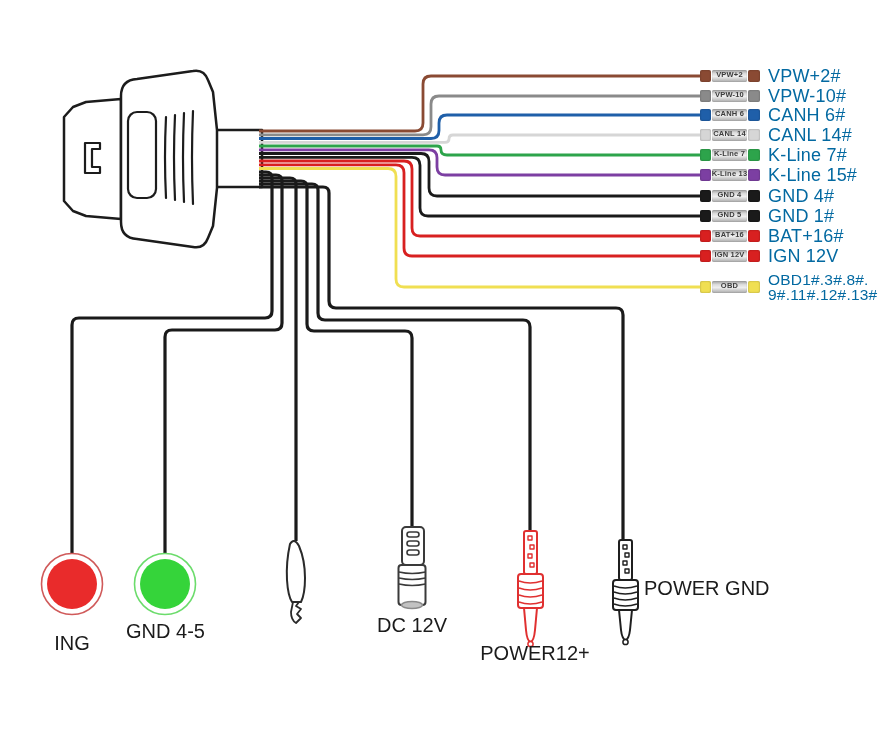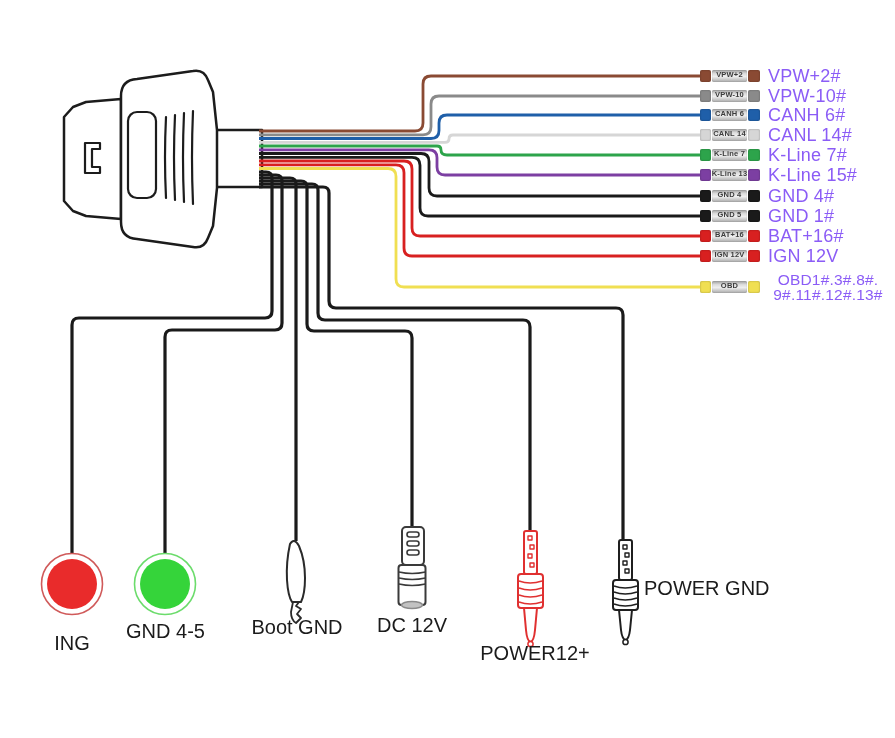--- a/index.html
+++ b/index.html
@@ -3,23 +3,23 @@
 <meta charset="utf-8">
 <style>
   html,body{margin:0;padding:0;background:#fff;}
   .stage{
     position:relative;width:895px;height:738px;background:#fff;overflow:hidden;
     font-family:"Liberation Sans","DejaVu Sans",sans-serif;color:#1c1c1c;
   }
   .stage svg{position:absolute;left:0;top:0;}
   .rowlabel{
     position:absolute;left:768px;width:120px;height:22px;line-height:22px;
-    font-size:18px;letter-spacing:.2px;color:#8b5cf6;white-space:nowrap;
-  }
-  .rowlabel.two{height:32px;line-height:15px;font-size:15.5px;text-align:center;}
+    font-size:18px;letter-spacing:.2px;color:#0369a1;white-space:nowrap;
+  }
+  .rowlabel.two{height:32px;line-height:15px;font-size:15.5px;}
   .pill{
     position:absolute;left:700px;width:60px;height:12px;display:flex;
     border-radius:2px;overflow:visible;
   }
   .pill .fer{width:11px;height:12px;border-radius:2px;box-shadow:inset 0 0 2px rgba(0,0,0,.35);}
   .pill .band{
     flex:1;margin:0 1px;height:12px;border-radius:2px;
     background:linear-gradient(180deg,#9c9c9c 0%,#dcdcdc 30%,#efefef 55%,#a8a8a8 100%);
     box-shadow:inset 0 0 1px rgba(0,0,0,.4);
     display:flex;align-items:flex-start;justify-content:center;
@@ -230,18 +230,17 @@
 <div class="rowlabel" style="top:205px">GND 1#</div>
 <div class="rowlabel" style="top:225px">BAT+16#</div>
 <div class="rowlabel" style="top:245px">IGN 12V</div>
 <div class="rowlabel two" style="top:272px">
   <span style="display:block">OBD1#.3#.8#.</span>
   <span style="display:block">9#.11#.12#.13#</span>
 </div>
 
 <div class="blabel" style="left:28px;top:632px;width:88px">ING</div>
 <div class="blabel" style="left:103px;top:620px;width:125px">GND 4-5</div>
-<div class="blabel" style="left:232px;top:616px;width:130px">Boot GND</div>
 <div class="blabel" style="left:360px;top:614px;width:104px">DC 12V</div>
 <div class="blabel" style="left:460px;top:642px;width:150px">POWER12+</div>
 <div class="blabel" style="left:644px;top:577px;width:180px;text-align:left">POWER GND</div>
 
 </div>
 
 </body></html>

